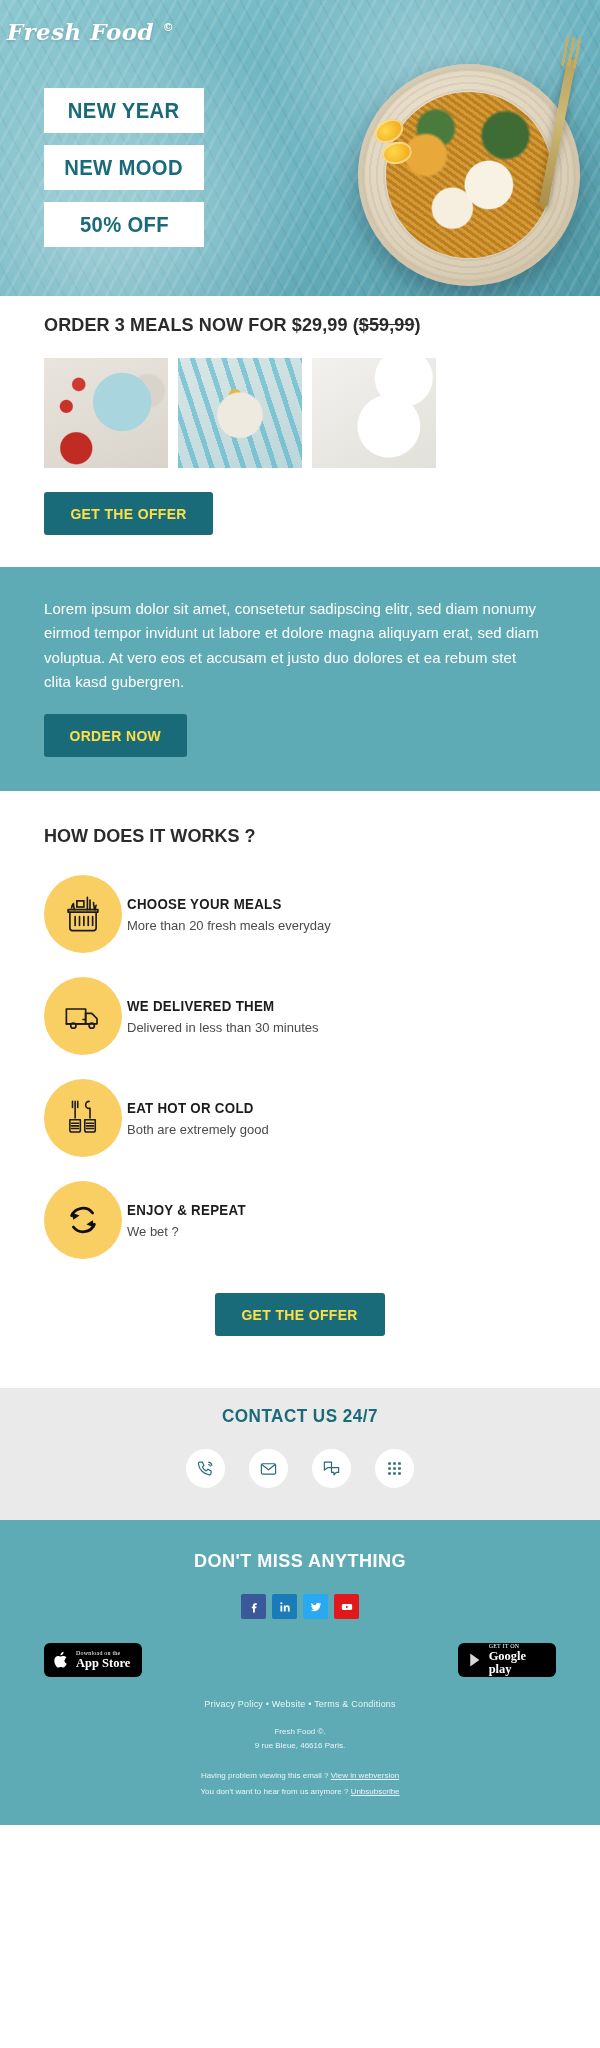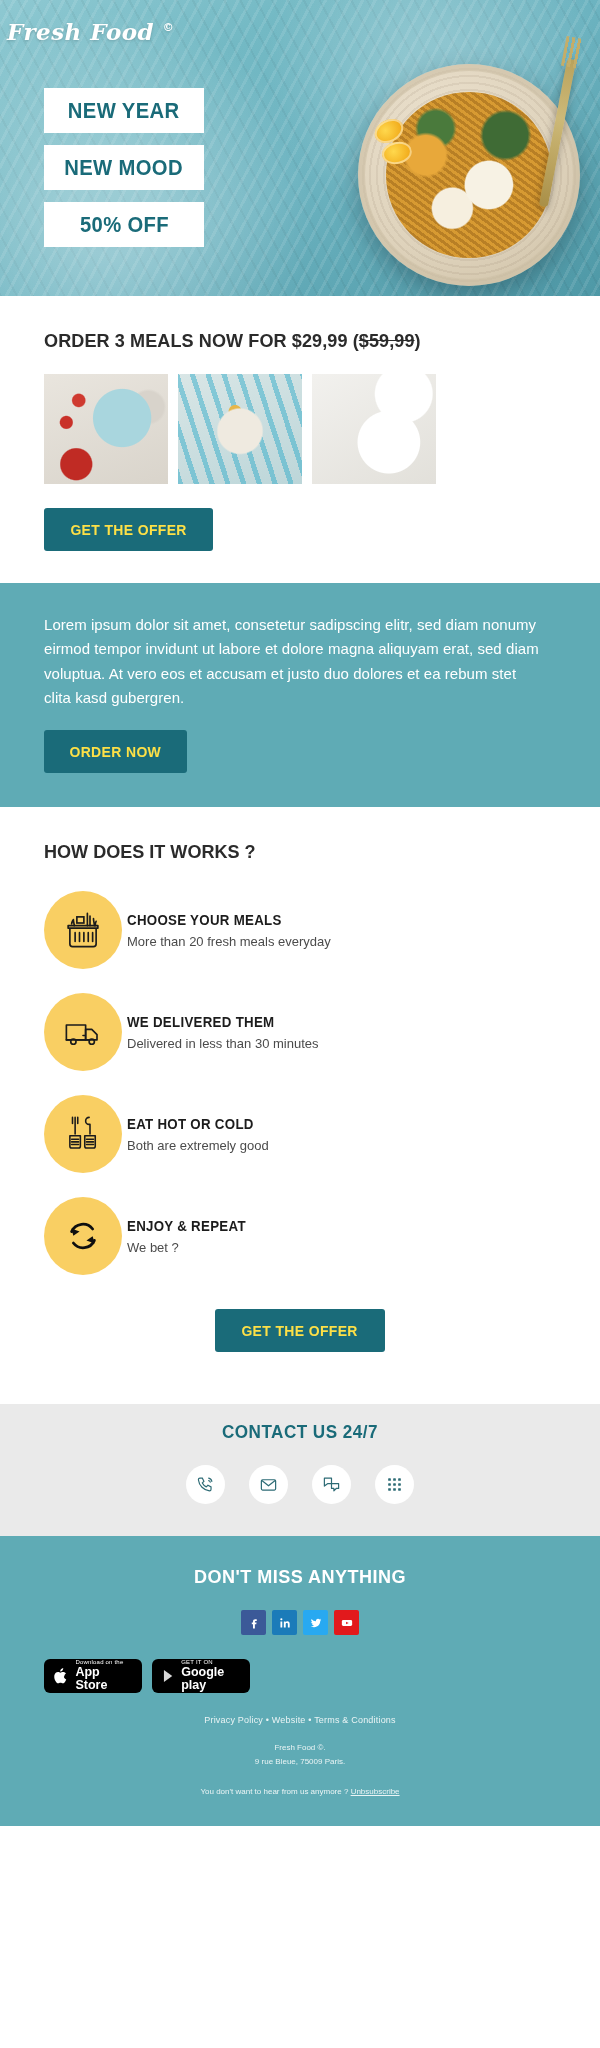--- a/index.html
+++ b/index.html
@@ -79,21 +79,21 @@
     box-shadow:0 3px 8px rgba(0,0,0,.30);
   }
   .fork::before {
     content:""; position:absolute; top:-22px; left:-5px; width:19px; height:30px;
     background:
       linear-gradient(90deg,#c3ad69 0 3px, transparent 3px 6px, #c3ad69 6px 9px,
                       transparent 9px 12px, #c3ad69 12px 15px, transparent 15px 19px);
   }
 
   
-  .offer { background:#ffffff; padding:34px 44px 0 44px; }
+  .offer { background:#ffffff; padding:18px 44px 0 44px; }
   .offer-title {
     font-weight:bold; font-size:19px; color:#2b2b2b; letter-spacing:.1px;
     margin-bottom:22px; transform:scaleX(.95); transform-origin:left center; white-space:nowrap;
   }
   .offer-title s { text-decoration:line-through; }
   .thumb-row { display:flex; gap:10px; margin-bottom:24px; }
   .thumb { width:124px; height:110px; overflow:hidden; position:relative; }
   .thumb.t1 {
     background:
       radial-gradient(circle at 28% 24%, #cf3a30 0 5%, rgba(0,0,0,0) 6%),
@@ -171,21 +171,21 @@
   .footer { background:#5fabb5; padding:30px 44px 26px 44px; text-align:center; }
   .footer-title {
     font-weight:bold; font-size:19px; color:#ffffff; letter-spacing:.5px;
     margin-bottom:22px; transform:scaleX(.95);
   }
   .social { display:flex; justify-content:center; gap:6px; margin-bottom:24px; }
   .s-box {
     width:25px; height:25px; display:flex; align-items:center; justify-content:center;
     cursor:pointer; border-radius:2px;
   }
-  .stores { display:flex; justify-content:flex-start; gap:10px; margin-bottom:22px; }
+  .stores { display:flex; justify-content:space-between; gap:10px; margin-bottom:22px;font-family:Liberation Serif, serif; }
   .store {
     background:#000000; border-radius:6px; height:34px; width:98px;
     display:flex; align-items:center; gap:6px; padding:0 9px; cursor:pointer;
     color:#ffffff; text-align:left;
   }
   .store .s-top { font-size:6px; line-height:1.1; letter-spacing:.2px; }
   .store .s-bot { font-size:12.5px; line-height:1.1; font-weight:bold; }
   .legal-links { font-size:9px; color:#eaf4f5; margin-bottom:16px; letter-spacing:.2px; }
   .addr { font-size:8px; color:#eaf4f5; line-height:1.7; margin-bottom:16px; }
   .tiny { font-size:8px; color:#eaf4f5; line-height:1.9; }
@@ -429,24 +429,28 @@
           <div class="s-top">GET IT ON</div>
           <div class="s-bot">Google play</div>
         </div>
       </div>
     </div>
 
     <div class="legal-links">Privacy Policy • Website • Terms &amp; Conditions</div>
 
     <div class="addr">
       <div>Fresh Food ©.</div>
-      <div>9 rue Bleue, 75009 Paris.</div>
+      <div>9 rue Bleue, 46616 Paris.</div>
     </div>
 
     <div class="tiny">
+      <div>
+        <span>Having problem viewing this email ?</span>
+        <a>View in webversion</a>
+      </div>
       <div>
         <span>You don't want to hear from us anymore ?</span>
         <a>Unbsubscribe</a>
       </div>
     </div>
   </div>
 
 </div>
 
 </body></html>

